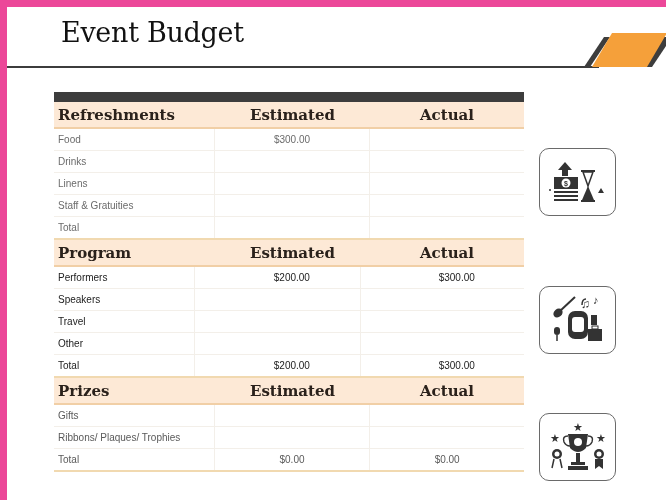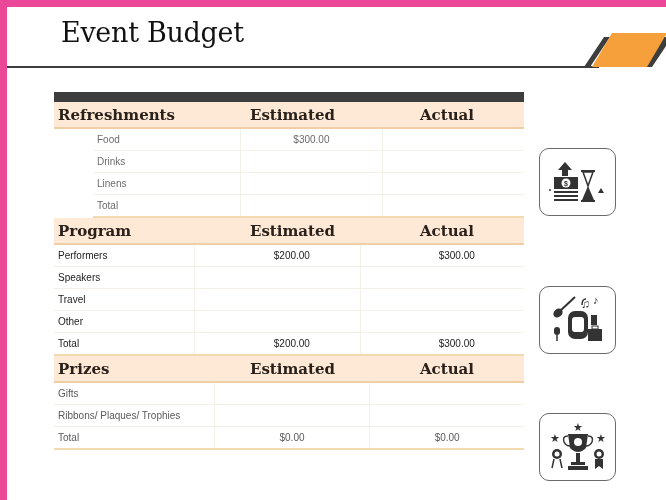--- a/index.html
+++ b/index.html
@@ -12,21 +12,21 @@
   .topbar { height: 10px; background: #3d3d3d; }
   .hdr { display: flex; height: 25px; background: #fde9d6; border-bottom: 2px solid #f1cfa6; align-items: center; justify-content: center; }
   .hdr .c { font-family: "DejaVu Serif", "Liberation Serif", serif; font-weight: bold; font-size: 15px; color: #2a211b; }
   .hdr .c1 { width: 161px; padding-left: 4px; box-sizing: border-box; }
   .hdr .c2 { width: 155px; text-align: center; }
   .hdr .c3 { width: 154px; text-align: center; }
   .row { display: flex; height: 21px; border-bottom: 1px solid #f3efe9; align-items: center; font-size: 10px; }
   .row .c1 { width: 161px; padding-left: 4px; box-sizing: border-box; border-right: 1px solid #f3efe9; height: 100%; display: flex; align-items: center; }
   .row .c2 { width: 155px; text-align: center; border-right: 1px solid #f3efe9; height: 100%; display: flex; align-items: center; justify-content: center; }
   .row .c3 { width: 154px; text-align: center; height: 100%; display: flex; align-items: center; justify-content: center; }
-  .sec-refreshments .row { color: #6b6b6b; margin-left: 39px; }
+  .sec-refreshments .row { color: #6b6b6b; }
   .sec-program .row { color: #222; gap: 29px; }
   .sec-prizes .row { color: #5a5a5a; }
   .row.last { border-bottom: 2px solid #f1d9b0; }
   .iconbox { position: absolute; left: 532px; width: 75px; height: 66px; border: 1px solid #6a6a6a; border-radius: 10px; background: #fff; display: flex; align-items: center; justify-content: center; }
 </style>
 </head>
 <body>
 
 <div class="slide">
   <div class="title">Event Budget</div>
@@ -51,20 +51,25 @@
         <div class="c2">$300.00</div>
         <div class="c3"></div>
       </div>
       <div class="row">
         <div class="c1">Drinks</div>
         <div class="c2"></div>
         <div class="c3"></div>
       </div>
       <div class="row">
         <div class="c1">Linens</div>
+        <div class="c2"></div>
+        <div class="c3"></div>
+      </div>
+      <div class="row">
+        <div class="c1">Staff &amp; Gratuities</div>
         <div class="c2"></div>
         <div class="c3"></div>
       </div>
       <div class="row last">
         <div class="c1">Total</div>
         <div class="c2"></div>
         <div class="c3"></div>
       </div>
     </div>
 

